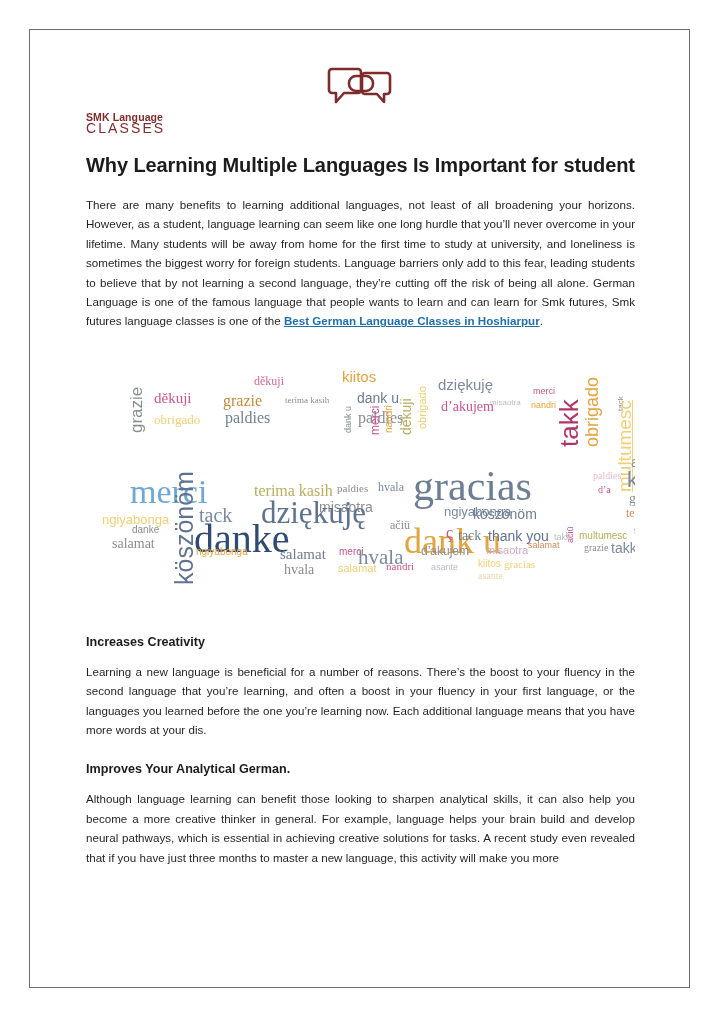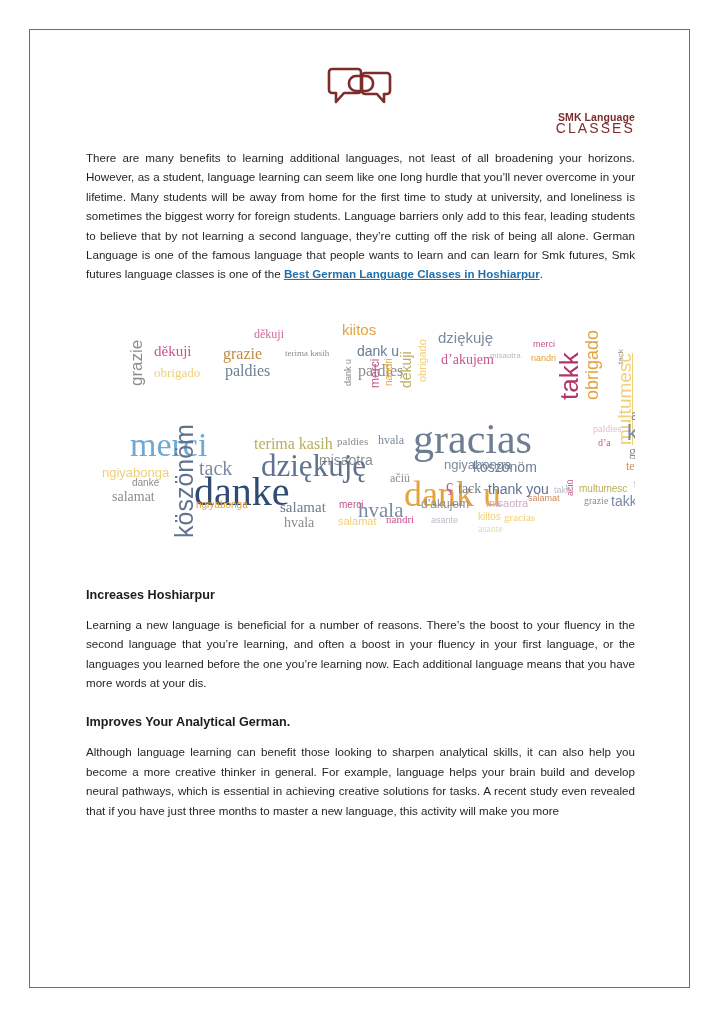--- a/index.html
+++ b/index.html
@@ -29,21 +29,21 @@
   .page-inner {
     position: absolute;
     left: 56px;
     top: 32px;
     width: 549px;
   }
 
   
   .logo-block {
     width: 100%;
-    text-align: right;
+    text-align: left;
     padding-top: 2px;
   }
   .logo-mark {
     display: block;
     margin: 0 auto;
   }
   .logo-name {
     font-size: 10.5px;
     font-weight: bold;
     color: #7e2b2b;
@@ -121,20 +121,21 @@
         <g fill="none" stroke="#7e2b2b" stroke-width="2.6" stroke-linejoin="round" stroke-linecap="round">
           <path d="M7 5 h26 a3 3 0 0 1 3 3 v18 a3 3 0 0 1 -3 3 h-14 l-8 9 v-9 h-4 a3 3 0 0 1 -3 -3 v-18 a3 3 0 0 1 3 -3 z"></path>
           <path d="M40 9 h22 a3 3 0 0 1 3 3 v15 a3 3 0 0 1 -3 3 h-3 v8 l-7 -8 h-12 a3 3 0 0 1 -3 -3 v-15 a3 3 0 0 1 3 -3 z"></path>
           <rect x="24" y="12" width="24" height="15" rx="7"></rect>
         </g>
       </svg>
       <div class="logo-name">SMK Language</div>
       <div class="logo-sub">CLASSES</div>
     </div>
 
+    <h1 class="doc-title">Why Learning Multiple Languages Is Important for student</h1>
 
     <p class="body-text"><span>There are many benefits to learning additional languages, not least of all broadening your horizons. However, as a student, language learning can seem like one long hurdle that you’ll never overcome in your lifetime. Many students will be away from home for the first time to study at university, and loneliness is sometimes the biggest worry for foreign students. Language barriers only add to this fear, leading students to believe that by not learning a second language, they’re cutting off the risk of being all alone. German Language is one of the famous  language that people wants to learn and can learn for Smk futures, Smk futures language classes is one of the </span><a class="inline-link" href="#">Best German Language Classes in Hoshiarpur</a><span>.</span></p>
 
     <div class="wordcloud" id="wordcloud">
         <span class="wc sans rot" style="left: 42px; top: 86px; font-size: 17px; color: rgb(138, 141, 143); transform: rotate(-90deg);">grazie</span>
         <span class="wc" style="left: 68px; top: 44px; font-size: 15px; color: rgb(201, 83, 140);">děkuji</span>
         <span class="wc" style="left: 168px; top: 28px; font-size: 12px; color: rgb(207, 107, 160);">děkuji</span>
         <span class="wc sans" style="left: 256px; top: 22px; font-size: 15px; color: rgb(227, 163, 62);">kiitos</span>
         <span class="wc" style="left: 137px; top: 46px; font-size: 16px; color: rgb(192, 139, 62);">grazie</span>
         <span class="wc" style="left: 199px; top: 49px; font-size: 9px; color: rgb(138, 141, 143);">terima kasih</span>
@@ -197,20 +198,20 @@
         <span class="wc" style="left: 372px; top: 182px; font-size: 14px; color: rgb(109, 125, 146);">tack</span>
         <span class="wc sans" style="left: 402px; top: 182px; font-size: 14px; color: rgb(95, 115, 145);">thank you</span>
         <span class="wc sans" style="left: 468px; top: 186px; font-size: 9px; color: rgb(183, 188, 194);">takk</span>
         <span class="wc sans" style="left: 493px; top: 184px; font-size: 10px; color: rgb(185, 173, 94);">multumesc</span>
         <span class="wc sans" style="left: 548px; top: 180px; font-size: 10px; color: rgb(138, 141, 143);">thank you</span>
         <span class="wc sans" style="left: 392px; top: 212px; font-size: 10px; color: rgb(240, 207, 118);">kiitos</span>
         <span class="wc" style="left: 418px; top: 212px; font-size: 11px; color: rgb(240, 207, 118);">gracias</span>
         <span class="wc" style="left: 392px; top: 224px; font-size: 10px; color: rgb(232, 217, 168);">asante</span>
       </div>
 
-    <h2 class="section-head">Increases Hoshiarpur</h2>
+    <h2 class="section-head">Increases Creativity</h2>
     <p class="body-text tight">Learning a new language is beneficial for a number of reasons. There’s the boost to your fluency in the second language that you’re learning, and often a boost in your fluency in your first language, or the languages you learned before the one you’re learning now. Each additional language means that you have more words at your dis.</p>
 
     <h2 class="section-head">Improves Your Analytical German.</h2>
     <p class="body-text tight">Although language learning can benefit those looking to sharpen analytical skills, it can also help you become a more creative thinker in general. For example, language helps your brain build and develop neural pathways, which is essential in achieving creative solutions for tasks. A recent study even revealed that if you have just three months to master a new language, this activity will make you more</p>
 
   </div>
 </div>
 
 </body></html>

